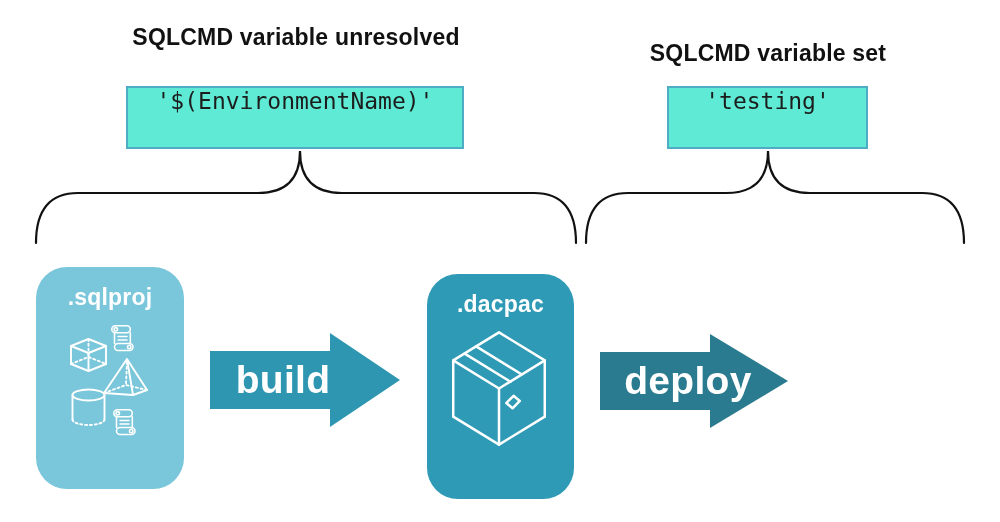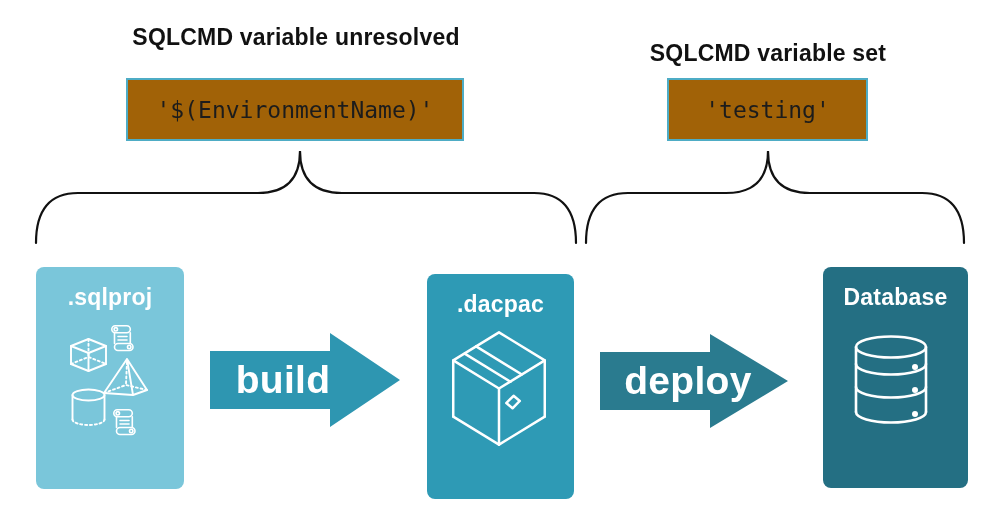--- a/index.html
+++ b/index.html
@@ -15,31 +15,32 @@
     position:relative;width:1000px;height:522px;overflow:hidden;
     background:var(--background);
     font-family:"Liberation Sans", sans-serif;
   }
   .abs{position:absolute;}
   .heading{
     font-size:23px;font-weight:700;color:var(--heading-text);
     text-align:center;letter-spacing:.2px;line-height:26px;
   }
   .code-box{
-    background:#a16207;border:2px solid var(--code-border);
-    display:flex;align-items:center;justify-content:center;
+    background:#5eead4;border:2px solid var(--code-border);
+    display:flex;align-items:flex-start;justify-content:center;
     box-sizing:border-box;
+    margin-top:8px;
   }
   .code-text{
     font-family:"DejaVu Sans Mono","Liberation Mono",monospace;
     font-size:23px;color:var(--code-text);white-space:pre;
   }
   .brace-path{fill:none;stroke:var(--brace);stroke-width:2.2;stroke-linecap:round;}
   .stage{
-    border-radius:8px;box-sizing:border-box;
+    border-radius:31px;box-sizing:border-box;
   }
   .stage-sqlproj{background:var(--stage-sqlproj-bg);}
   .stage-dacpac{background:var(--stage-dacpac-bg);margin-top:8px;}
   .stage-database{background:var(--stage-database-bg);}
   .stage-label{
     margin-top:17px;text-align:center;font-size:23px;font-weight:700;
     color:var(--label-text);letter-spacing:.2px;
   }
   .arrow-build-fill{fill:var(--arrow-build);}
   .arrow-deploy-fill{fill:var(--arrow-deploy);}
@@ -135,29 +136,14 @@
         <polygon class="ic" points="57,72 64,65 70,70 63,77"></polygon>
       </g>
     </svg>
   </div>
 
   <svg class="abs" style="left:598px;top:332px;" width="192" height="98" viewBox="0 0 192 98">
     <polygon class="arrow-deploy-fill" points="2,20 112,20 112,2 190,49 112,96 112,78 2,78"></polygon>
   </svg>
   <div class="abs arrow-label" style="left:608px;top:332px;width:160px;height:98px;">deploy</div>
 
-  <div class="abs stage stage-database" style="left:823px;top:267px;width:145px;height:221px;">
-    <div class="stage-label">Database</div>
-    <svg class="abs" style="left:30px;top:68px;" width="76" height="90" viewBox="0 0 76 90">
-      <g stroke-width="2.6">
-        <ellipse class="ic" cx="38" cy="12" rx="35" ry="10.5"></ellipse>
-        <path class="ic" d="M 3 12 V 77 M 73 12 V 77"></path>
-        <path class="ic" d="M 3 29 A 35 10.5 0 0 0 73 29"></path>
-        <path class="ic" d="M 3 52 A 35 10.5 0 0 0 73 52"></path>
-        <path class="ic" d="M 3 77 A 35 10.5 0 0 0 73 77"></path>
-      </g>
-      <circle class="ic-dot" cx="62" cy="32" r="3"></circle>
-      <circle class="ic-dot" cx="62" cy="55" r="3"></circle>
-      <circle class="ic-dot" cx="62" cy="79" r="3"></circle>
-    </svg>
-  </div>
 
 </div>
 
 </body></html>

